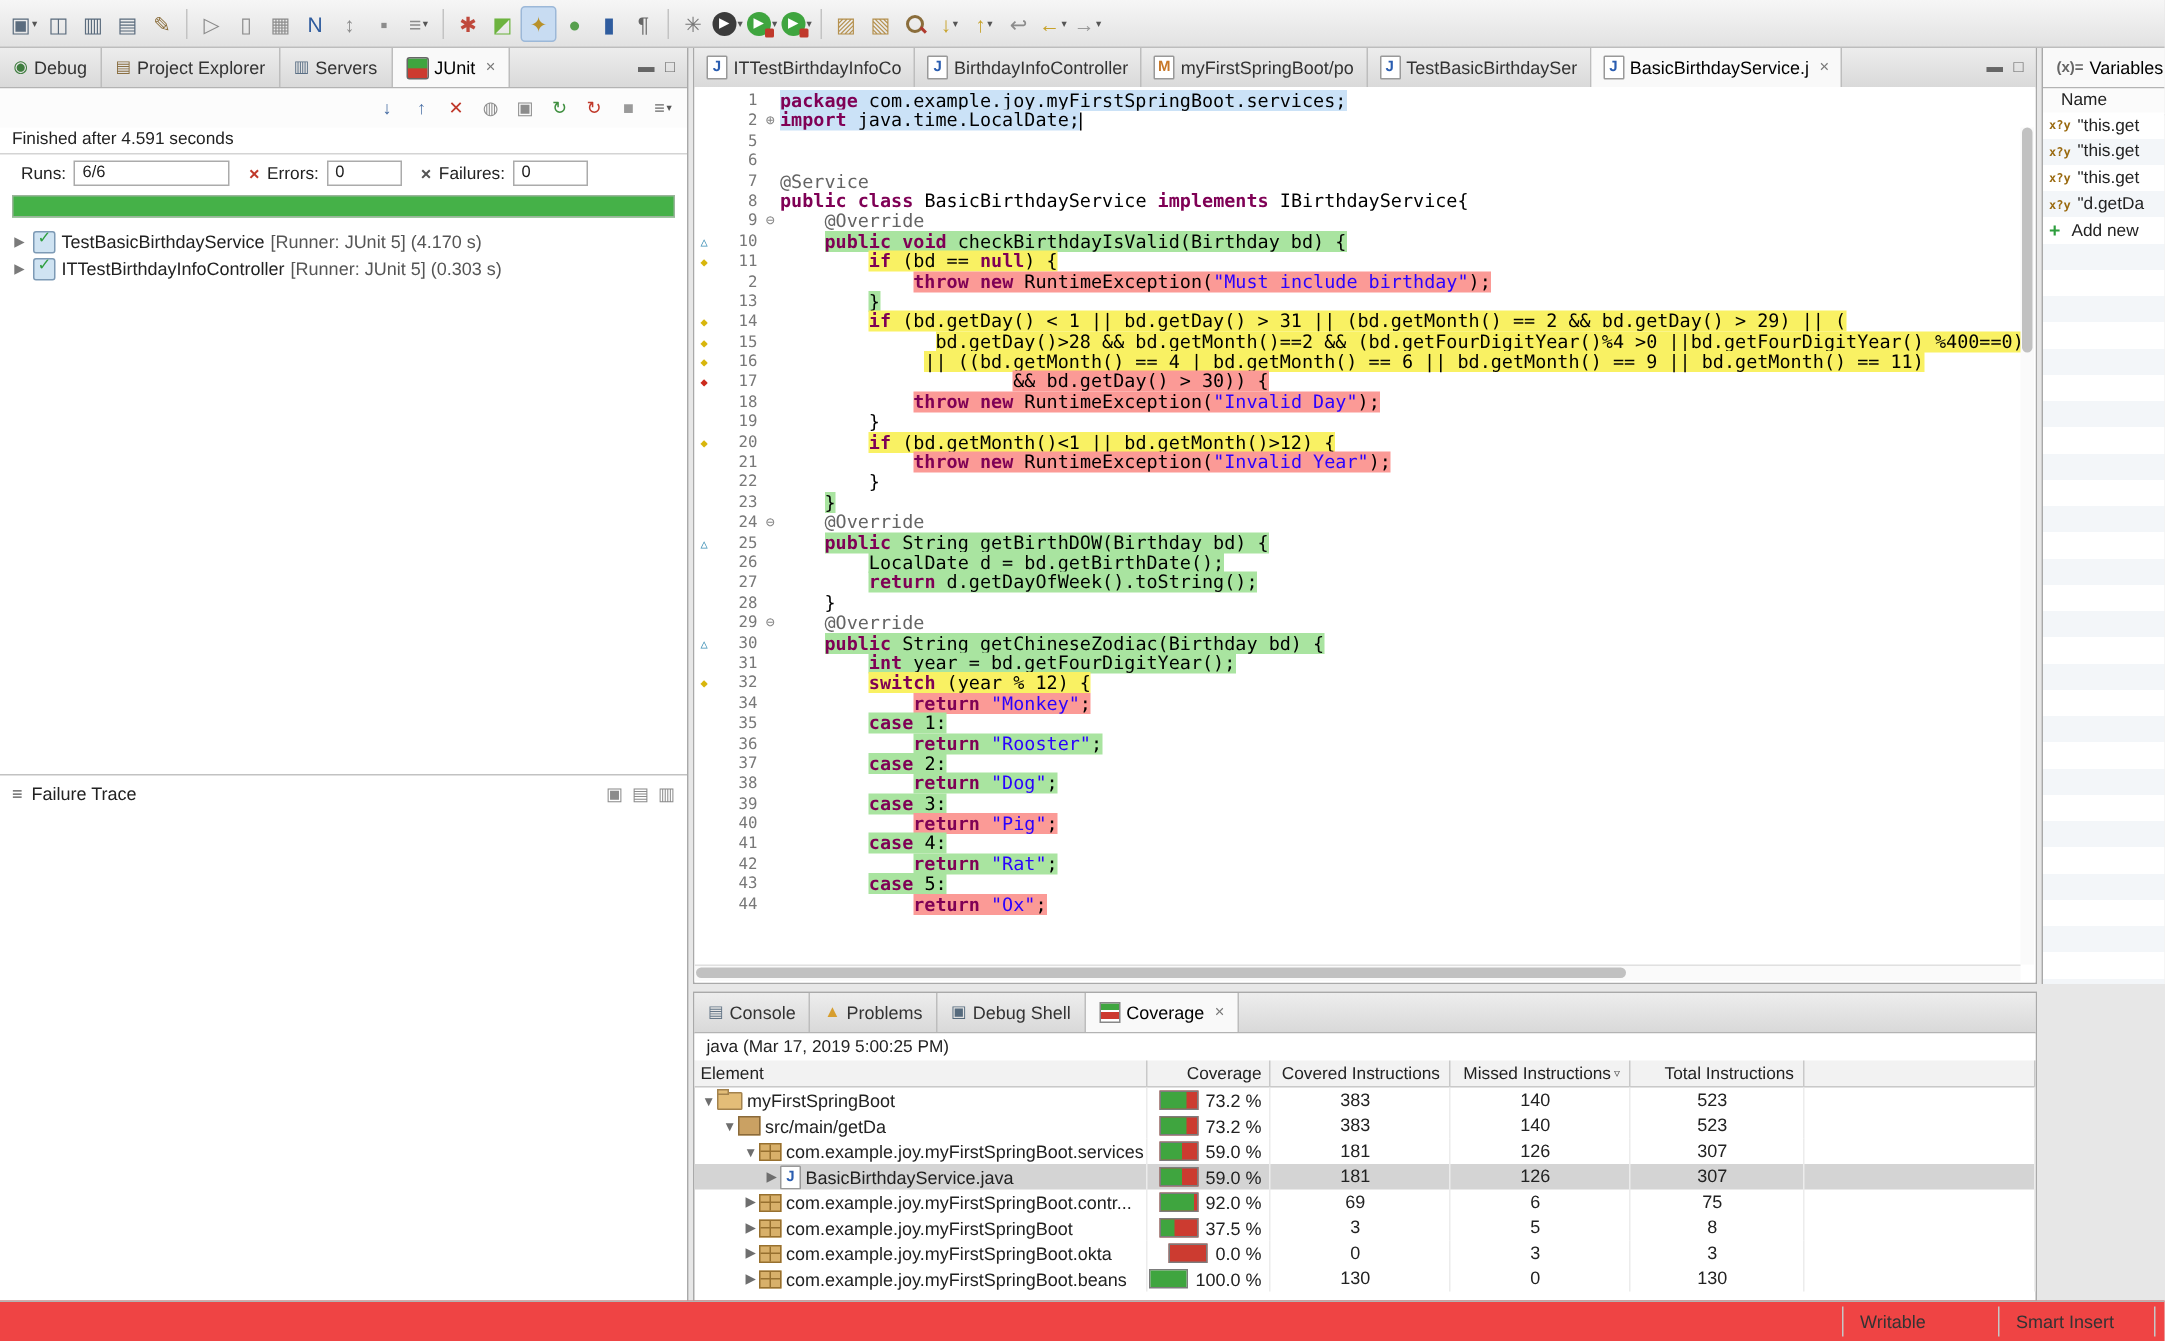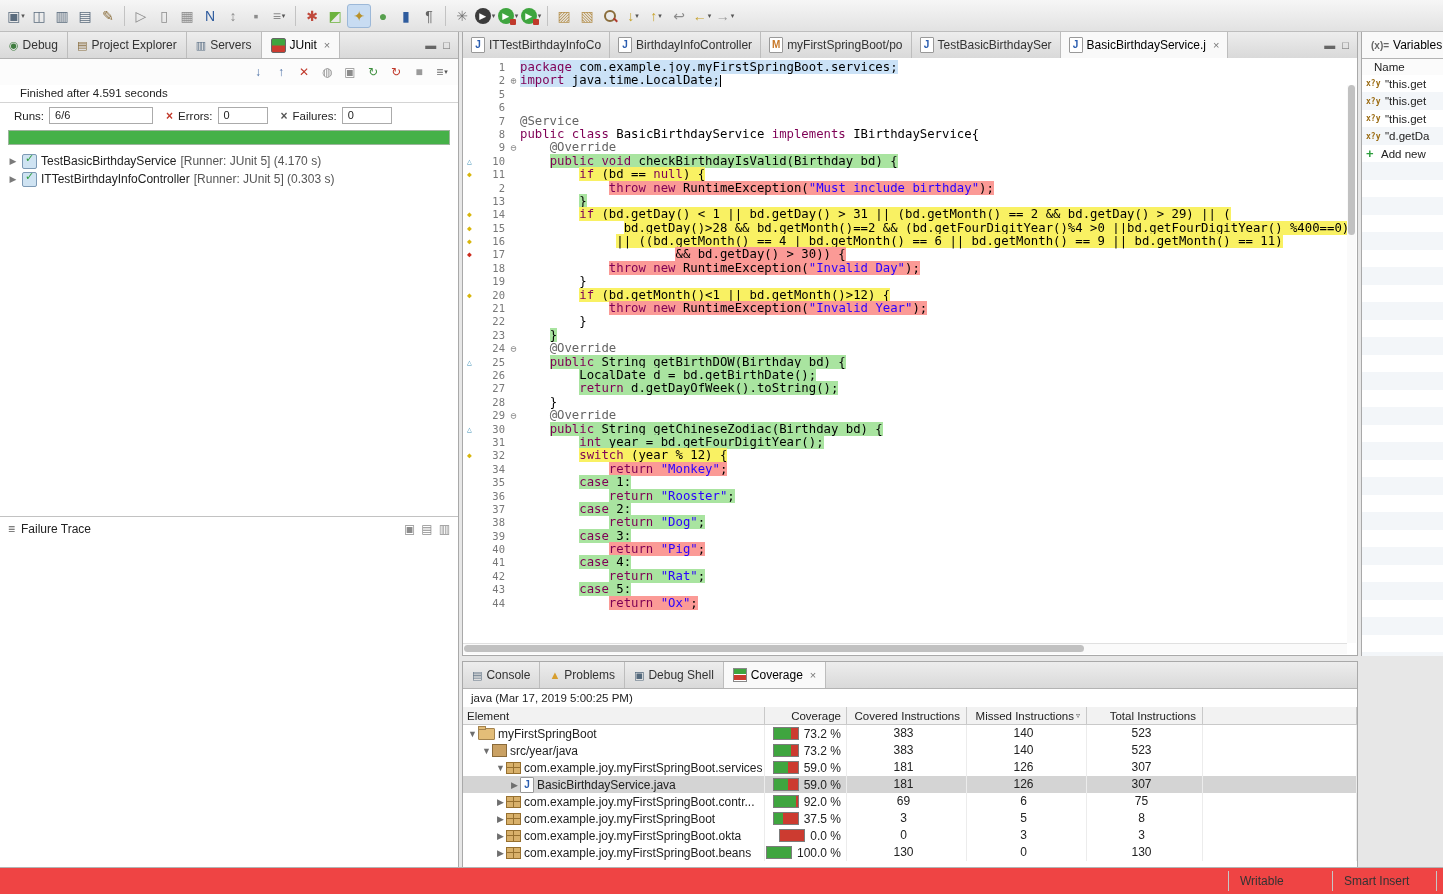--- a/index.html
+++ b/index.html
@@ -41,21 +41,21 @@
     background:linear-gradient(180deg,#3fa53f 0 46%,#cc3b30 54% 100%)}
   .ico-cov{width:12px;height:12px;flex:none;border:1px solid #888;
     background:linear-gradient(180deg,#3fa53f 0 38%,#fff 38% 50%,#cc3b30 50% 88%,#fff 88% 100%)}
 
   
   #left-panel{position:absolute;left:0;top:32px;width:458px;height:836px;background:#fff;
     border-right:1px solid #a9a9a9;overflow:hidden}
   #junit-toolbar{height:26px;display:flex;align-items:center;justify-content:flex-end;gap:3px;
     padding:0 6px;background:#fcfcfc}
   #junit-toolbar .tbi{height:20px;min-width:20px;font-size:12px}
-  #junit-status{height:17px;line-height:17px;padding-left:20px;font-size:11.5px;color:#222;
+  #junit-status{height:17px;line-height:17px;padding-left:8px;font-size:11.5px;color:#222;
     border-bottom:1px solid #d4d4d4}
   #junit-counters{height:25px;display:flex;align-items:center;gap:5px;padding:0 14px;font-size:11.5px}
   .cbox{border:1px solid #ababab;background:#fff;height:15px;line-height:15px;padding:0 5px;font-size:11px}
   .cbox.wide{width:92px}
   .cbox.small{width:38px}
   .cicn{font-weight:bold;font-size:12px;margin-left:8px}
   .cicn.err{color:#c0392b}
   .cicn.fail{color:#555}
   #junit-progress{margin:2px 8px 4px 8px;height:13px;border:1px solid #9bb59b;background:#45b148}
   #test-tree{padding-top:3px}
@@ -76,21 +76,21 @@
   #editor-tabs .tab{padding:0 8px}
   #code-area{position:absolute;left:0;right:0;top:26px;bottom:0;overflow:hidden;background:#fff;
     font-family:"DejaVu Sans Mono","Liberation Mono",monospace;font-size:12.3px;padding-top:3px}
   .cl{display:flex;height:13.4px;line-height:13.4px;white-space:pre}
   .cl .mk{width:13px;flex:none;text-align:center;font-size:8px;line-height:13px}
   .mk-dy{color:#d8b60c}.mk-dr{color:#cc2b1d}.mk-tb{color:#3d8fb5;font-size:9px}
   .cl .ln{width:29px;flex:none;text-align:right;color:#787878;font-size:10.5px;padding-right:2px}
   .cl .fd{width:13px;flex:none;color:#888;font-size:10px;text-align:center;line-height:13px}
   .codeln{white-space:pre}
   .hl-g{background:#a9e4a0}.hl-r{background:#fb9a96}.hl-y{background:#f9f163}.hl-sel{background:#cbe2f7}
-  .sy-k{color:#7f0055;font-weight:normal}.sy-s{color:#2a00ff}.sy-a{color:#646464}.sy-p{color:#000}
+  .sy-k{color:#7f0055;font-weight:bold}.sy-s{color:#2a00ff}.sy-a{color:#646464}.sy-p{color:#000}
   .caret{display:inline-block;width:1px;height:12px;background:#000;vertical-align:middle}
   #vscroll{position:absolute;right:1px;top:27px;bottom:12px;width:9px;background:#fafafa}
   #vscroll .thumb{position:absolute;top:0;left:1px;width:7px;height:150px;background:#c1c1c1;border-radius:4px}
   #hscroll{position:absolute;left:0;right:10px;bottom:1px;height:10px;background:#fafafa;border-top:1px solid #e0e0e0}
   #hscroll .thumb{position:absolute;left:1px;top:1px;height:7px;width:620px;background:#c1c1c1;border-radius:4px}
 
   
   #bottom-pane{position:absolute;left:462px;top:661px;width:896px;height:207px;background:#fff;
     border:1px solid #a9a9a9;box-sizing:border-box}
   #session-label{height:18px;line-height:18px;padding-left:8px;font-size:11.5px;color:#222;background:#fff}
@@ -477,21 +477,21 @@
         </div>
         <div class="ccell num">383</div>
         <div class="ccell num">140</div>
         <div class="ccell num num5">523</div>
         <div class="ccell fill"></div>
       </div>
       <div class="crow">
         <div class="ccell el" style="padding-left: 18px;">
           <span class="arrow">▼</span>
           <span class="ico-pkgroot"></span>
-          <span class="clabel2">src/year/java</span>
+          <span class="clabel2">src/main/getDa</span>
         </div>
         <div class="ccell cov">
           <span class="covbar">
             <span class="covg" style="width: 73.2%;"></span>
           </span>
           <span>73.2 %</span>
         </div>
         <div class="ccell num">383</div>
         <div class="ccell num">140</div>
         <div class="ccell num num5">523</div>

